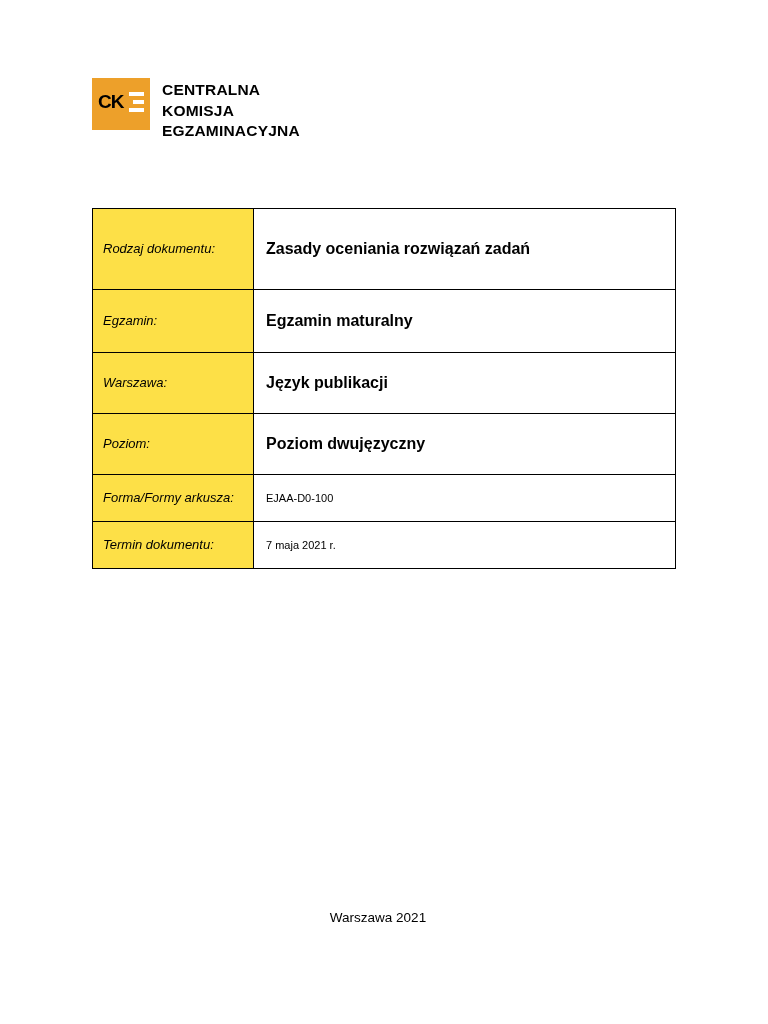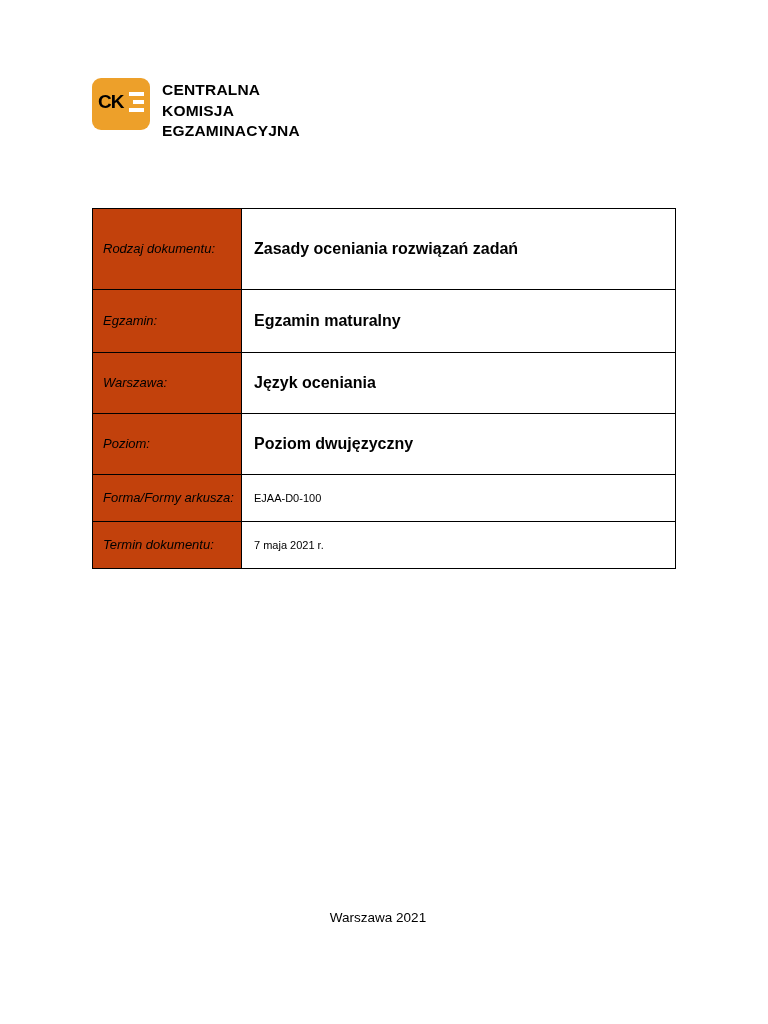--- a/index.html
+++ b/index.html
@@ -24,21 +24,20 @@
     top: 78px;
     display: flex;
     align-items: flex-start;
   }
   .logo-mark {
     width: 58px;
     height: 52px;
     background: #eda02a;
     position: relative;
     flex: 0 0 auto;
-    border-radius: 9px;
   }
   .logo-mark .ck-text {
     position: absolute;
     left: 6px;
     top: 14px;
     font-family: "Liberation Sans", sans-serif;
     font-weight: bold;
     font-size: 19px;
     letter-spacing: -1px;
     color: #000000;
@@ -86,25 +85,25 @@
     border-collapse: collapse;
     table-layout: fixed;
   }
   .info-table td {
     border: 1px solid #000000;
     vertical-align: middle;
     padding: 0;
   }
   .info-table td.label {
     width: 138px;
-    background: #c2410c;
+    background: #fde047;
     font-style: italic;
     font-size: 13px;
     line-height: 1.25;
-    padding: 7px 0 7px 10px;
+    padding: 7px 12px 7px 10px;
   }
   .info-table td.value {
     background: #ffffff;
     padding: 6px 10px 6px 12px;
   }
   .val-big {
     font-weight: bold;
     font-size: 16px;
     line-height: 1.25;
   }
@@ -158,21 +157,21 @@
     </tr>
     <tr class="r2">
       <td class="label">Egzamin:</td>
       <td class="value">
         <div class="val-big">Egzamin maturalny</div>
       </td>
     </tr>
     <tr class="r3">
       <td class="label">Warszawa:</td>
       <td class="value">
-        <div class="val-big">Język oceniania</div>
+        <div class="val-big">Język publikacji</div>
       </td>
     </tr>
     <tr class="r4">
       <td class="label">Poziom:</td>
       <td class="value">
         <div class="val-big">Poziom dwujęzyczny</div>
       </td>
     </tr>
     <tr class="r5">
       <td class="label">Forma/Formy arkusza:</td>

